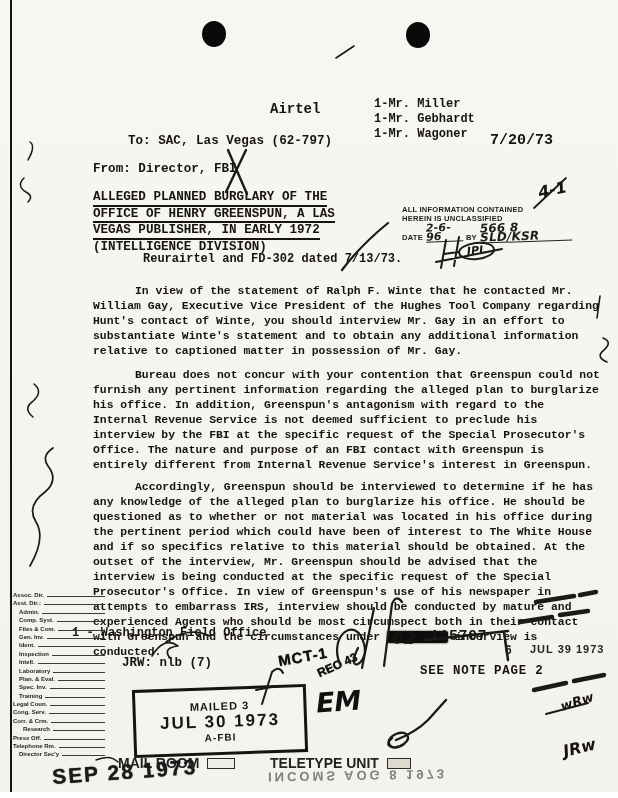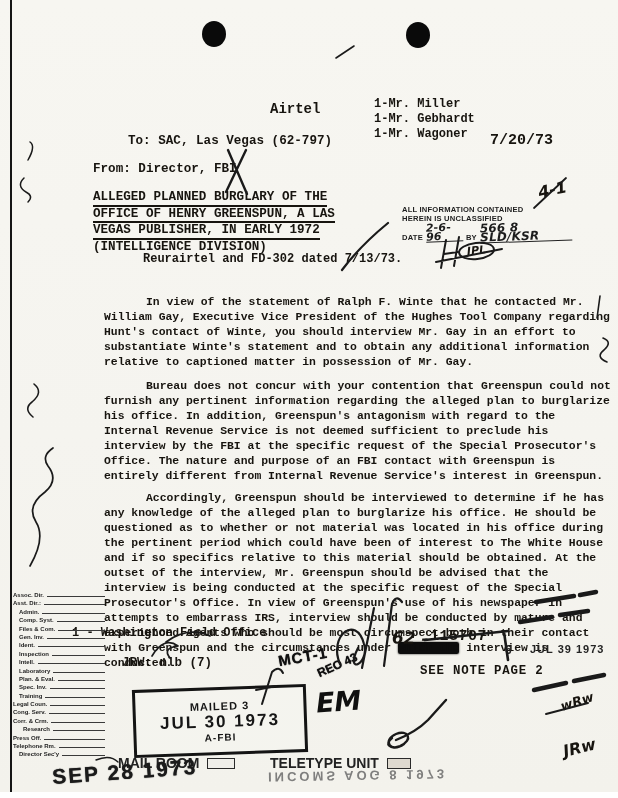--- a/index.html
+++ b/index.html
@@ -5,21 +5,21 @@
   html,body{margin:0;padding:0;background:#ffffff;}
   .page{position:relative;width:618px;height:798px;background:#ffffff;overflow:hidden;
         font-family:"Liberation Mono",monospace;color:#17140f;}
   .paper{position:absolute;left:0;top:0;width:618px;height:792px;
          background:linear-gradient(180deg,#f7f6f1 0%,#f5f4ef 55%,#f3f2ec 100%);}
   .abs{position:absolute;}
   .tw{font-family:"Liberation Mono",monospace;font-weight:700;}
   .hand{font-family:"DejaVu Sans",sans-serif;font-style:italic;}
   .edge-line{position:absolute;left:10px;top:0;width:2px;height:792px;background:#151515;}
   .punch{position:absolute;width:24px;height:26px;background:#0a0a0a;border-radius:50%;}
-  .body-text{width:512px;font-size:11.4px;line-height:15px;margin:11px;}
+  .body-text{width:512px;font-size:11.4px;line-height:15px;margin:0;}
   .indent{text-indent:42px;}
   .redact{background:#0d0d0d;color:#0d0d0d;border-radius:2px;box-shadow:0 0 2px #0d0d0d;}
   .subj-line{display:table;font-size:12.6px;line-height:14.5px;border-bottom:2px solid #17140f;
              padding-bottom:0px;white-space:nowrap;}
   .subj-plain{display:table;font-size:12.6px;line-height:15px;white-space:nowrap;}
   .hdr{font-size:12.6px;white-space:nowrap;}
   .cc-line{font-size:12px;line-height:15px;white-space:nowrap;}
   
   .sidebar{position:absolute;left:13px;top:592px;width:95px;display:flex;flex-direction:column;gap:2.4px;
            font-family:"Liberation Sans",sans-serif;font-size:6px;font-weight:700;color:#242424;}

